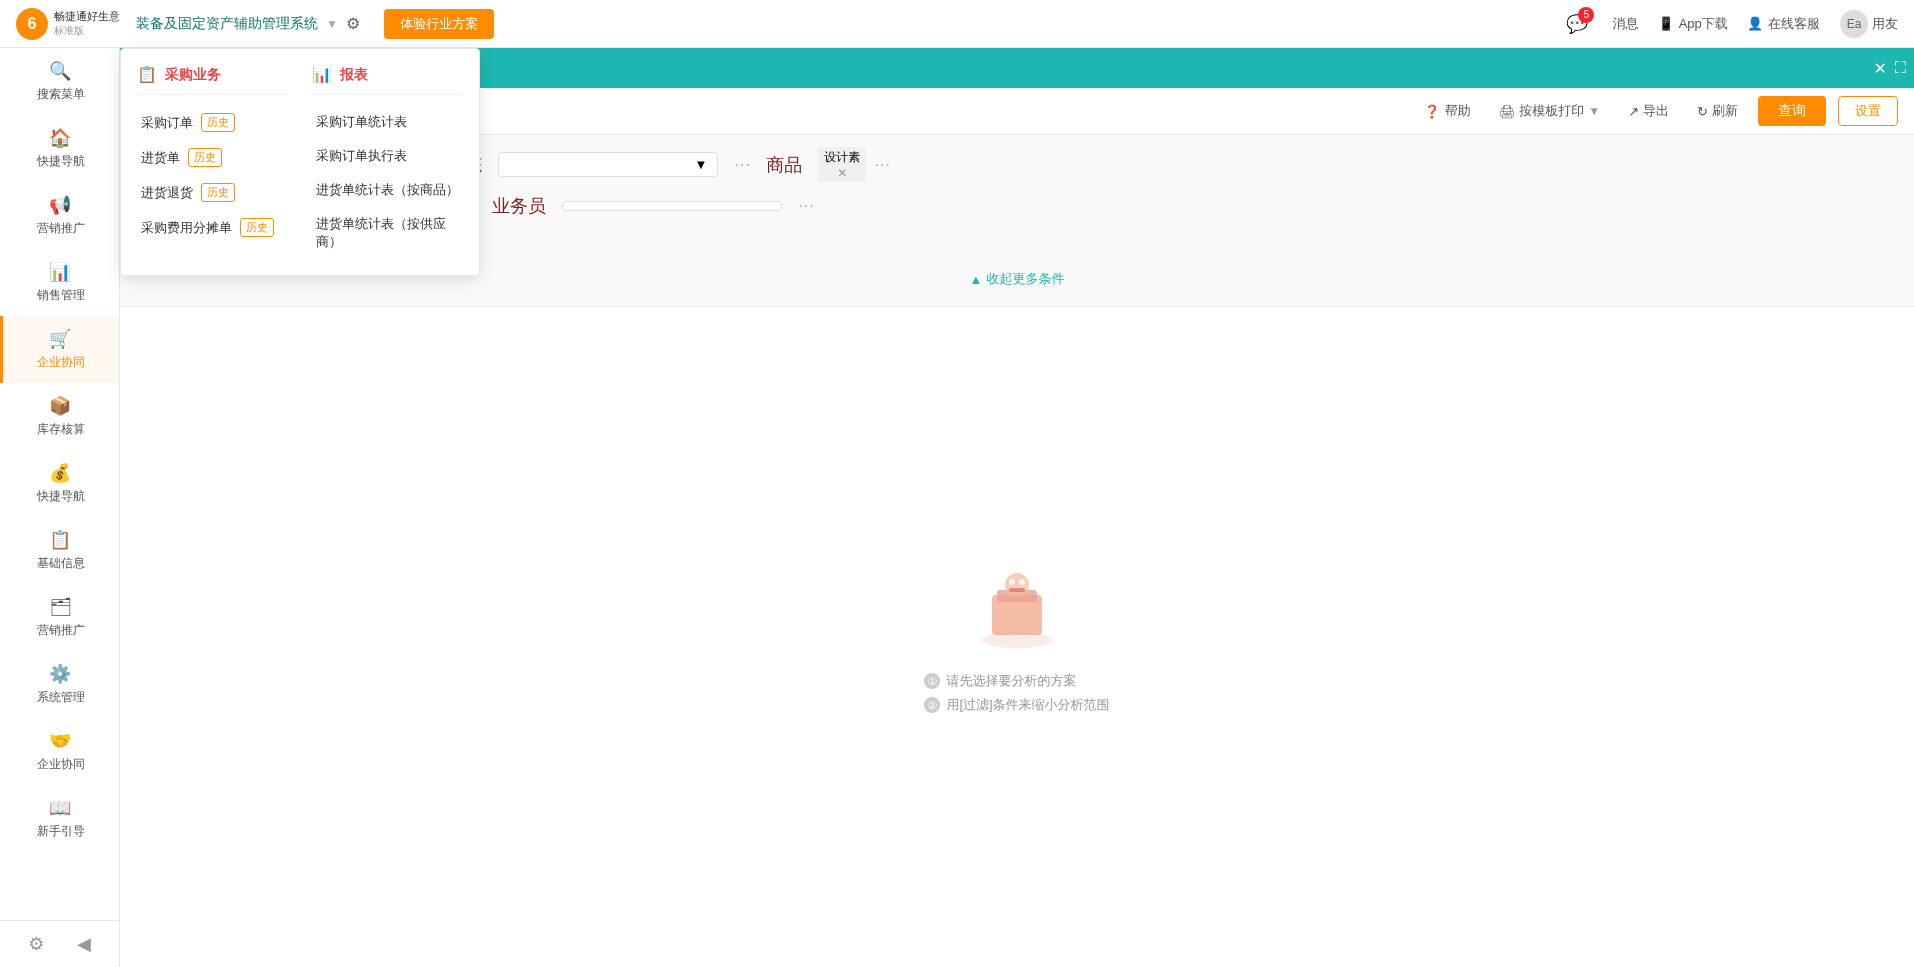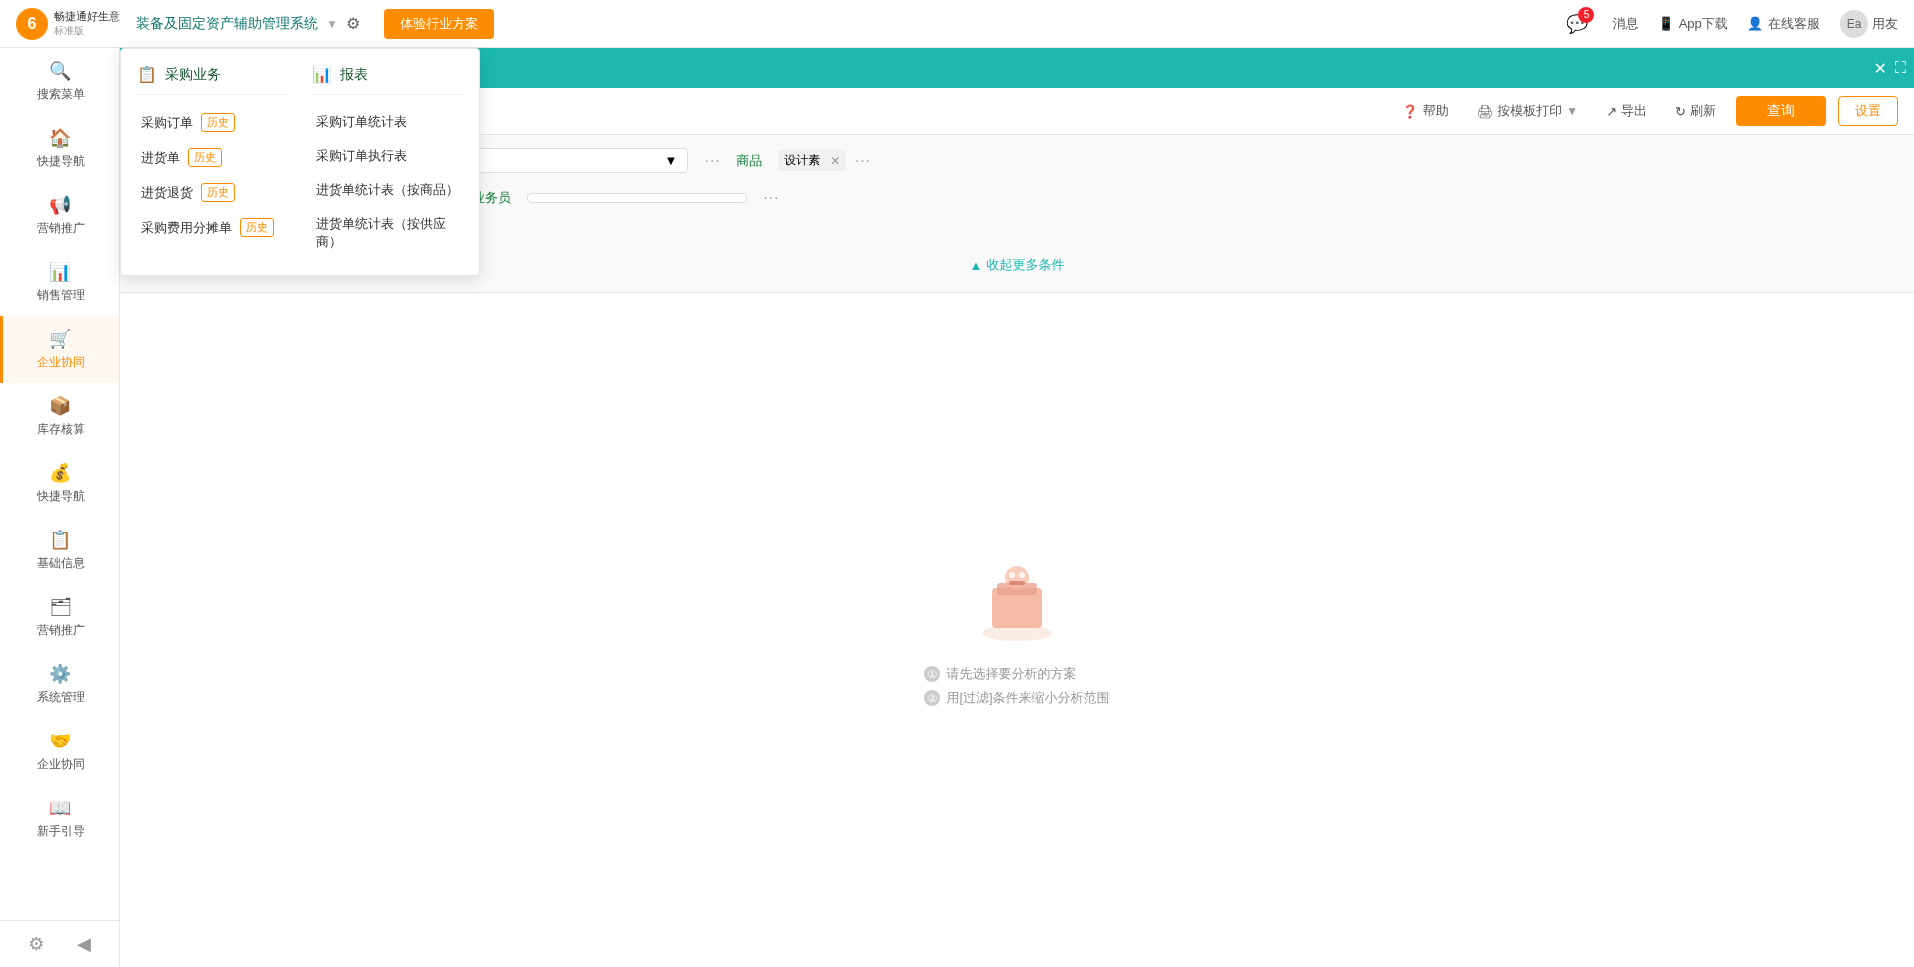--- a/index.html
+++ b/index.html
@@ -195,21 +195,21 @@
       font-size: 13px;
       color: #555;
       cursor: pointer;
       padding: 4px 8px;
     }
     .toolbar-btn-primary {
       background: #ff8c00;
       color: white;
       border: none;
       border-radius: 4px;
-      padding: 6px 31px;
+      padding: 6px 20px;
       font-size: 14px;
       cursor: pointer;
     }
     .toolbar-btn-secondary {
       border: 1px solid #ff8c00;
       color: #ff8c00;
       background: #fff;
       border-radius: 4px;
       padding: 5px 16px;
       font-size: 13px;
@@ -222,22 +222,22 @@
       padding: 12px 16px;
       border-bottom: 1px solid #e8e8e8;
     }
     .filter-row {
       display: flex;
       align-items: center;
       gap: 16px;
       margin-bottom: 10px;
     }
     .filter-label {
-      font-size: 13px;
-      color: #15803d;
+      font-size: 18px;
+      color: #7f1d1d;
       white-space: nowrap;
     }
     .filter-date-range {
       display: flex;
       align-items: center;
       gap: 8px;
     }
     .filter-date-btn {
       background: #fff;
       border: 1px solid #ddd;
@@ -259,21 +259,22 @@
       cursor: pointer;
       justify-content: space-between;
     }
     .filter-tag {
       background: #f0f0f0;
       border-radius: 3px;
       padding: 2px 6px;
       font-size: 12px;
       display: flex;
       align-items: center;
-      gap: 10px;
+      gap: 0;
+      flex-direction: column;
     }
     .filter-tag-close {
       color: #999;
       cursor: pointer;
     }
     .filter-dots {
       color: #aaa;
       cursor: pointer;
       font-size: 16px;
     }
@@ -352,22 +353,22 @@
     .dropdown-col-header {
       display: flex;
       align-items: center;
       gap: 8px;
       padding-bottom: 10px;
       border-bottom: 1px solid #f0f0f0;
       margin-bottom: 10px;
     }
     .dropdown-col-title {
       font-size: 14px;
-      color: #14532d;
-      font-weight: normal;
+      color: #ef4444;
+      font-weight: bold;
     }
     .dropdown-col-icon {
       color: #ff8c00;
       font-size: 16px;
     }
     .dropdown-item {
       display: flex;
       align-items: center;
       gap: 8px;
       padding: 8px 4px;

